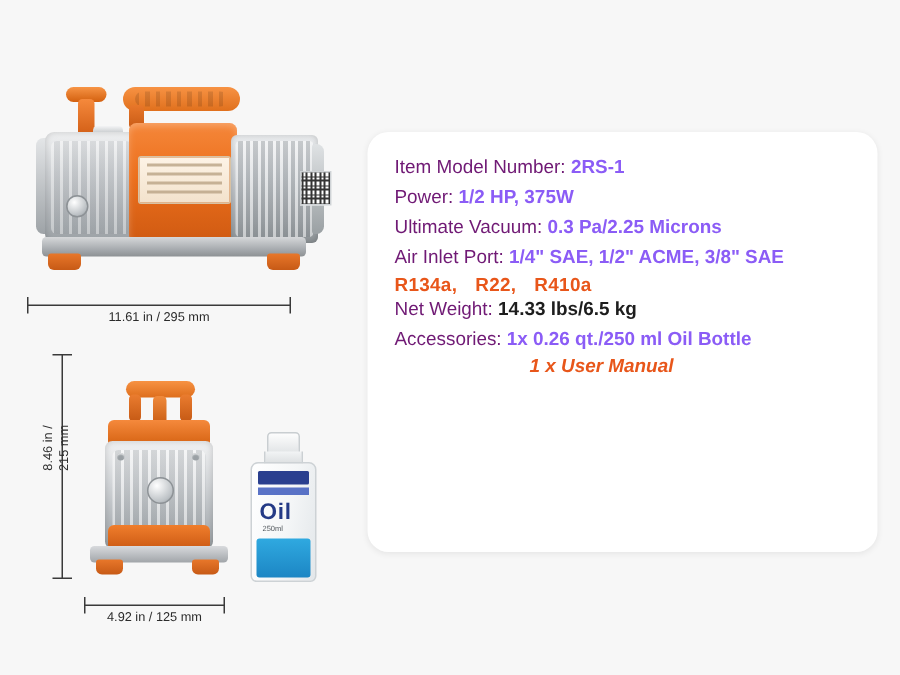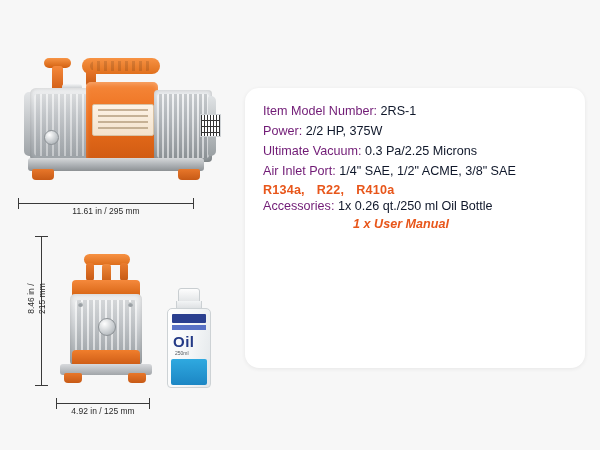--- a/index.html
+++ b/index.html
@@ -512,22 +512,22 @@
   }
   .spec-row {
     font-size: 12.6px;
     color: #1d1d1d;
     line-height: 1.52;
     white-space: nowrap;
     margin-bottom: 1px;
   }
   .spec-label { color: #701a75; }
   .spec-value {
-    color: #0f172a;
-    font-weight: normal;
+    color: #8b5cf6;
+    font-weight: bold;
   }
   .spec-value.dark {
     color: #1d1d1d;
     font-weight: bold;
   }
   .refrig-line {
     font-size: 12.6px;
     color: #e8561a;
     font-weight: bold;
     letter-spacing: .2px;
@@ -634,39 +634,43 @@
 
   <div class="spec-card">
 
     <div class="spec-row">
       <span class="spec-label">Item Model Number:</span>
       <span class="spec-value">2RS-1</span>
     </div>
 
     <div class="spec-row">
       <span class="spec-label">Power:</span>
-      <span class="spec-value">2/2 HP, 375W</span>
+      <span class="spec-value">1/2 HP, 375W</span>
     </div>
 
 
     <div class="spec-row">
       <span class="spec-label">Ultimate Vacuum:</span>
       <span class="spec-value">0.3 Pa/2.25 Microns</span>
     </div>
 
     <div class="spec-row">
       <span class="spec-label">Air Inlet Port:</span>
       <span class="spec-value">1/4" SAE, 1/2" ACME, 3/8" SAE</span>
     </div>
 
 
     <div class="refrig-line">
       <span>R134a,</span><span class="sp"></span><span>R22,</span><span class="sp"></span><span>R410a</span>
     </div>
 
+    <div class="spec-row">
+      <span class="spec-label">Net Weight:</span>
+      <span class="spec-value dark">14.33 lbs/6.5 kg</span>
+    </div>
 
     <div class="spec-row">
       <span class="spec-label">Accessories:</span>
       <span class="spec-value">1x 0.26 qt./250 ml Oil Bottle</span>
     </div>
 
     <div class="manual-line">1 x User Manual</div>
   </div>
 
 </div>

